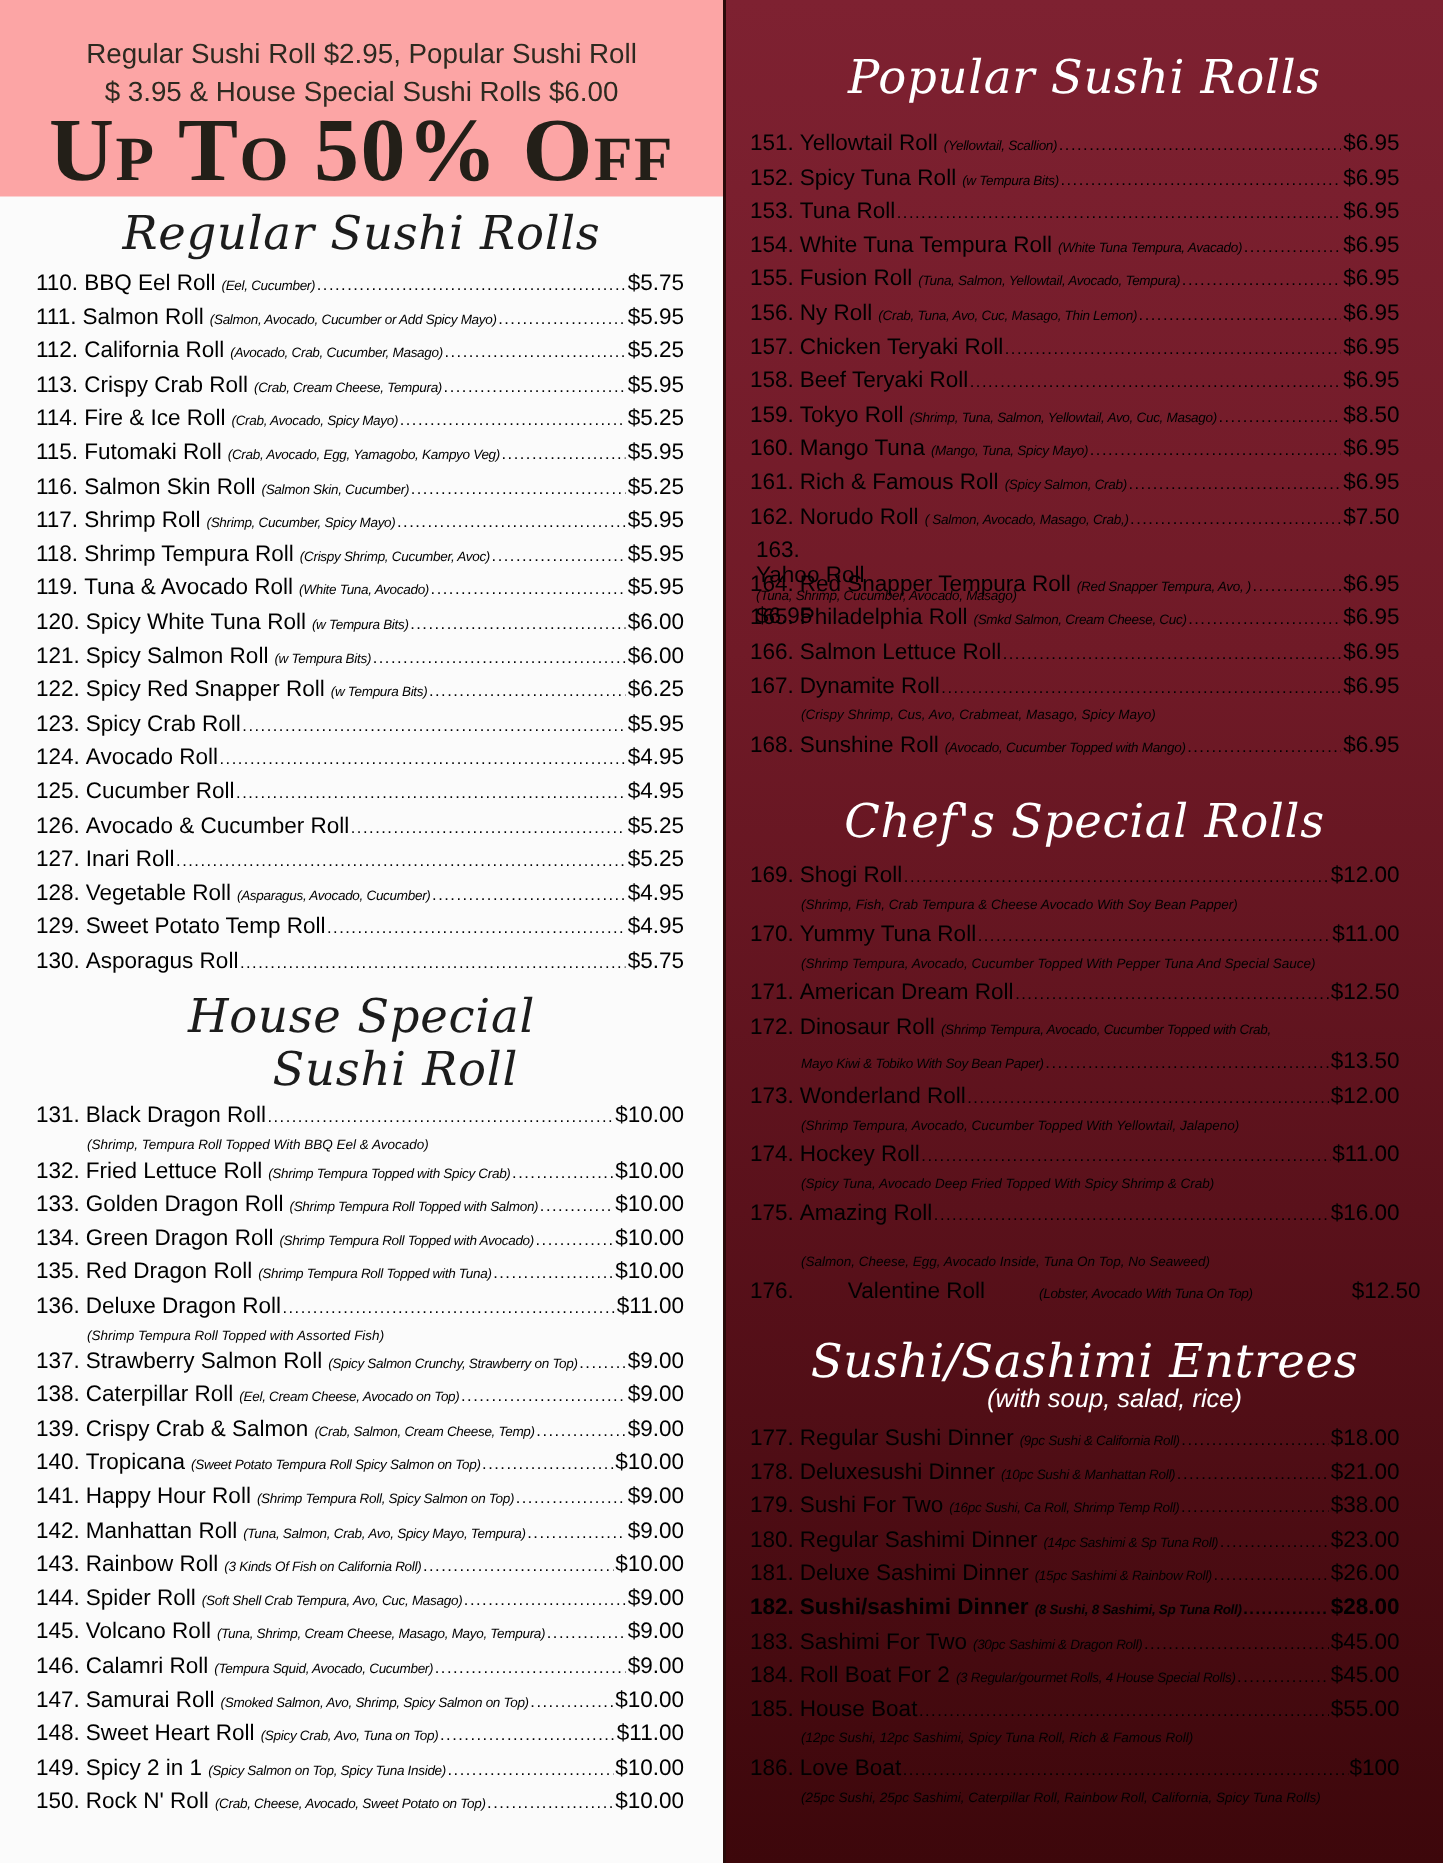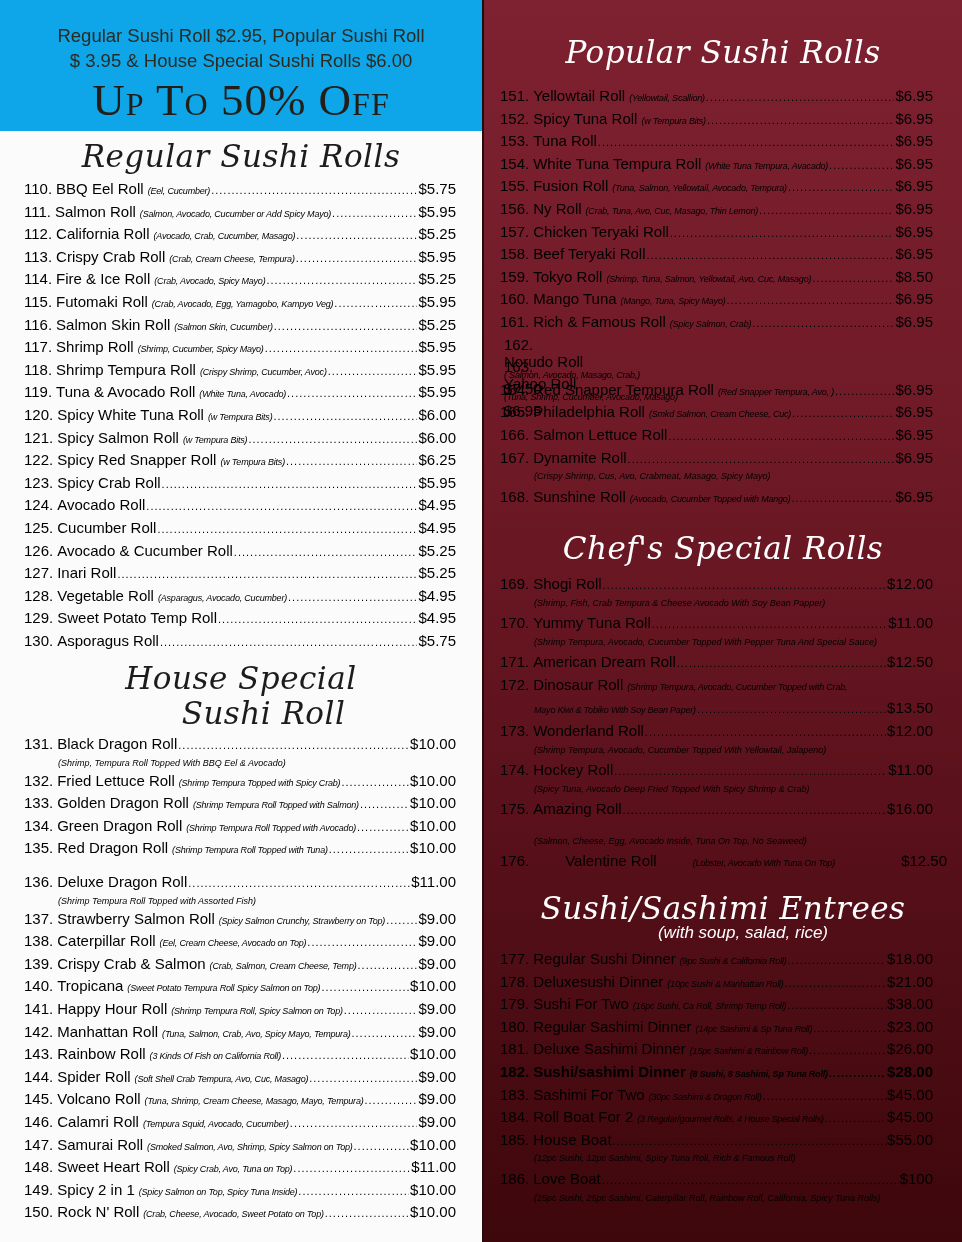--- a/index.html
+++ b/index.html
@@ -4,24 +4,24 @@
 <style>
   * { box-sizing: border-box; margin: 0; padding: 0; }
   html, body { width: 962px; height: 1242px; overflow: hidden; background: #ffffff; }
   body { font-family: "DejaVu Sans", sans-serif; position: relative; }
 
   .left { position: absolute; left: 0; top: 0; width: 482px; height: 1242px; background: #fbfbfb; }
   .right { position: absolute; left: 484px; top: 0; width: 478px; height: 1242px;
            background: linear-gradient(180deg, #7e2131 0%, #701a27 35%, #5a111b 65%, #3d070b 100%); }
   .divider { position: absolute; left: 482px; top: 0; width: 2px; height: 1242px; background: #2a0a0a; }
 
-  .banner { position: absolute; left: 0; top: 0; width: 482px; height: 131px; background: #0ea5e9; text-align: center; }
+  .banner { position: absolute; left: 0; top: 0; width: 482px; height: 131px; background: #fca5a5; text-align: center; }
   .banner-line { font-family: "Liberation Sans", sans-serif; font-size: 18.5px; color: #2d2a20; line-height: 25px; }
   .banner-line.l1 { padding-top: 23px; }
-  .banner-big { font-family: "Liberation Serif", serif; font-weight: normal; color: #231f18; font-size: 45px;
+  .banner-big { font-family: "Liberation Serif", serif; font-weight: bold; color: #231f18; font-size: 60px;
                 line-height: 50px; letter-spacing: 1px; margin-top: 2px; font-variant: small-caps; }
 
   .script { font-family: "DejaVu Serif", serif; font-style: italic; text-align: center; letter-spacing: 0.5px; }
 
   .sec-title-dark { color: #1c1c1c; font-size: 31px; line-height: 36px; }
   .sec-title-light { color: #ffffff; font-size: 31px; line-height: 36px; }
 
   .list { position: absolute; }
   .item { display: flex; align-items: baseline; white-space: nowrap; font-family: "Liberation Sans", sans-serif; }
   .item .num { font-size: 15px; }
@@ -220,21 +220,21 @@
       <span class="dots"></span>
       <span class="price">$10.00</span>
     </div>
     <div class="item" style="height: 22.6px;">
       <span class="num">135.</span>
       <span class="name">Red Dragon Roll</span>
       <span class="desc">(Shrimp Tempura Roll Topped with Tuna)</span>
       <span class="dots"></span>
       <span class="price">$10.00</span>
     </div>
-    <div class="item" style="height: 22.6px; margin-top: 11px;">
+    <div class="item" style="height: 22.6px;">
       <span class="num">136.</span>
       <span class="name">Deluxe Dragon Roll</span>
       <span class="dots"></span>
       <span class="price">$11.00</span>
     </div>
     <div class="sub" style="height: 14px;">(Shrimp Tempura Roll Topped with Assorted Fish)</div>
     <div class="item" style="height: 22.6px;">
       <span class="num">137.</span>
       <span class="name">Strawberry Salmon Roll</span>
       <span class="desc">(Spicy Salmon Crunchy, Strawberry on Top)</span>
@@ -403,21 +403,21 @@
       <span class="dots"></span>
       <span class="price">$6.95</span>
     </div>
     <div class="item" style="height: 22.6px;">
       <span class="num">161.</span>
       <span class="name">Rich &amp; Famous Roll</span>
       <span class="desc">(Spicy Salmon, Crab)</span>
       <span class="dots"></span>
       <span class="price">$6.95</span>
     </div>
-    <div class="item" style="height: 22.6px; flex-direction: column;">
+    <div class="item" style="height: 22.6px;">
       <span class="num">162.</span>
       <span class="name">Norudo Roll</span>
       <span class="desc">( Salmon, Avocado, Masago, Crab,)</span>
       <span class="dots"></span>
       <span class="price">$7.50</span>
     </div>
     <div class="item" style="height: 22.6px; flex-direction: column;">
       <span class="num">163.</span>
       <span class="name">Yahoo Roll</span>
       <span class="desc">(Tuna, Shrimp, Cucumber, Avocado, Masago)</span>

